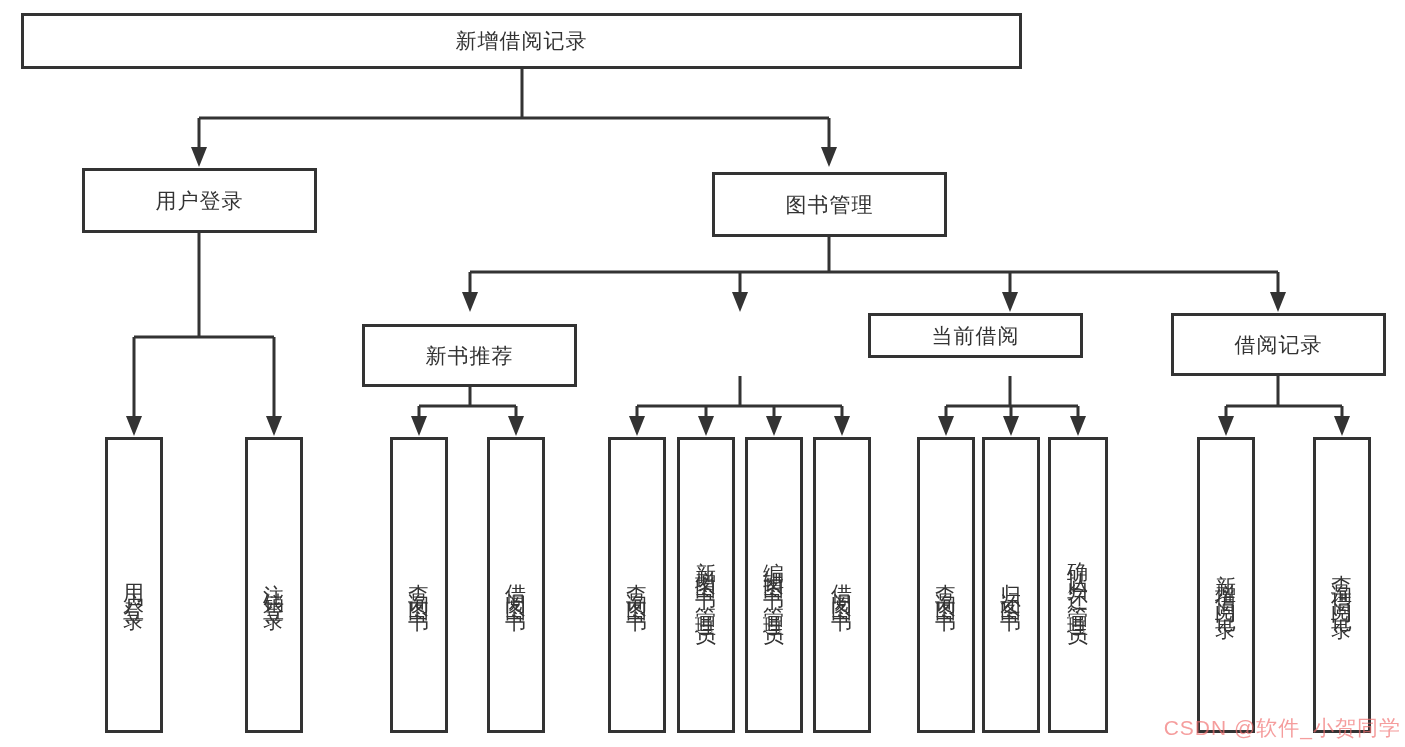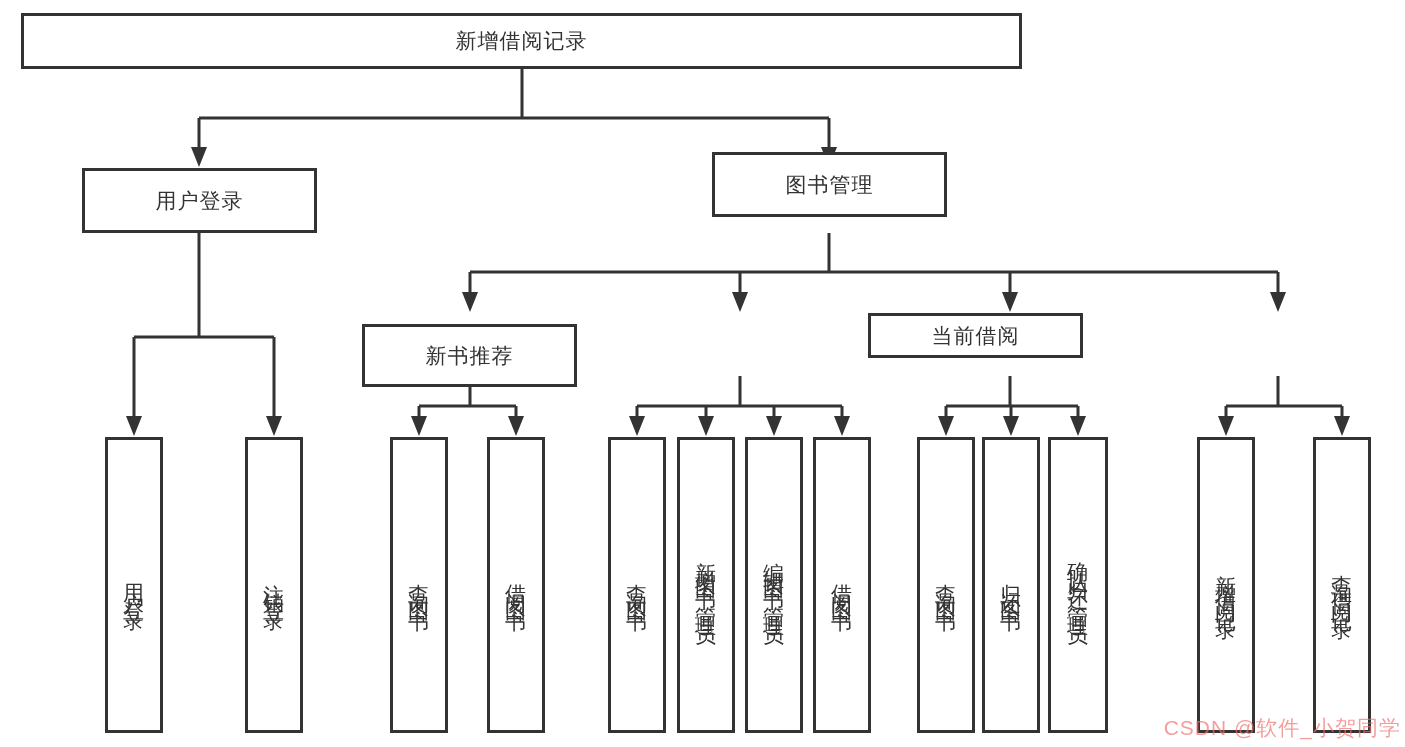--- a/index.html
+++ b/index.html
@@ -84,29 +84,32 @@
     </g>
   </svg>
 
   <div class="node hbox" style="left:21px;top:13px;width:1001px;height:56px">
     <span>新增借阅记录</span>
   </div>
 
   <div class="node hbox" style="left:82px;top:168px;width:235px;height:65px">
     <span>用户登录</span>
   </div>
-  <div class="node hbox" style="left:712px;top:152px;width:235px;height:65px">
+  <div class="node hbox" style="left:712px;top:172px;width:235px;height:65px">
     <span>图书管理</span>
   </div>
 
   <div class="node hbox" style="left:362px;top:324px;width:215px;height:63px">
     <span>新书推荐</span>
   </div>
   <div class="node hbox" style="left:868px;top:313px;width:215px;height:45px">
     <span>当前借阅</span>
+  </div>
+  <div class="node hbox" style="left:1171px;top:313px;width:215px;height:63px">
+    <span>借阅记录</span>
   </div>
 
   <div class="node vbox" style="left:105px;top:437px;width:58px;height:296px">
     <span class="vtext">用户登录</span>
   </div>
   <div class="node vbox" style="left:245px;top:437px;width:58px;height:296px">
     <span class="vtext">注销登录</span>
   </div>
 
   <div class="node vbox" style="left:390px;top:437px;width:58px;height:296px">

